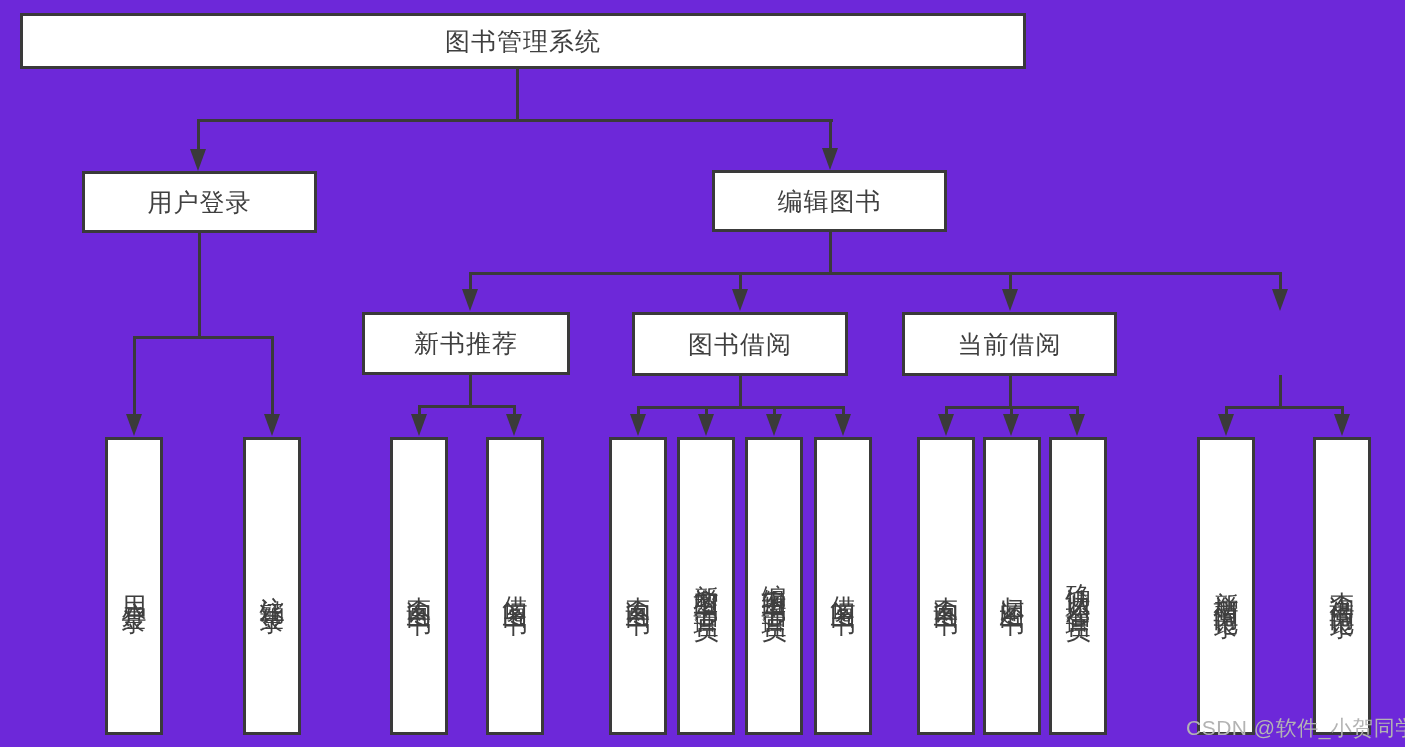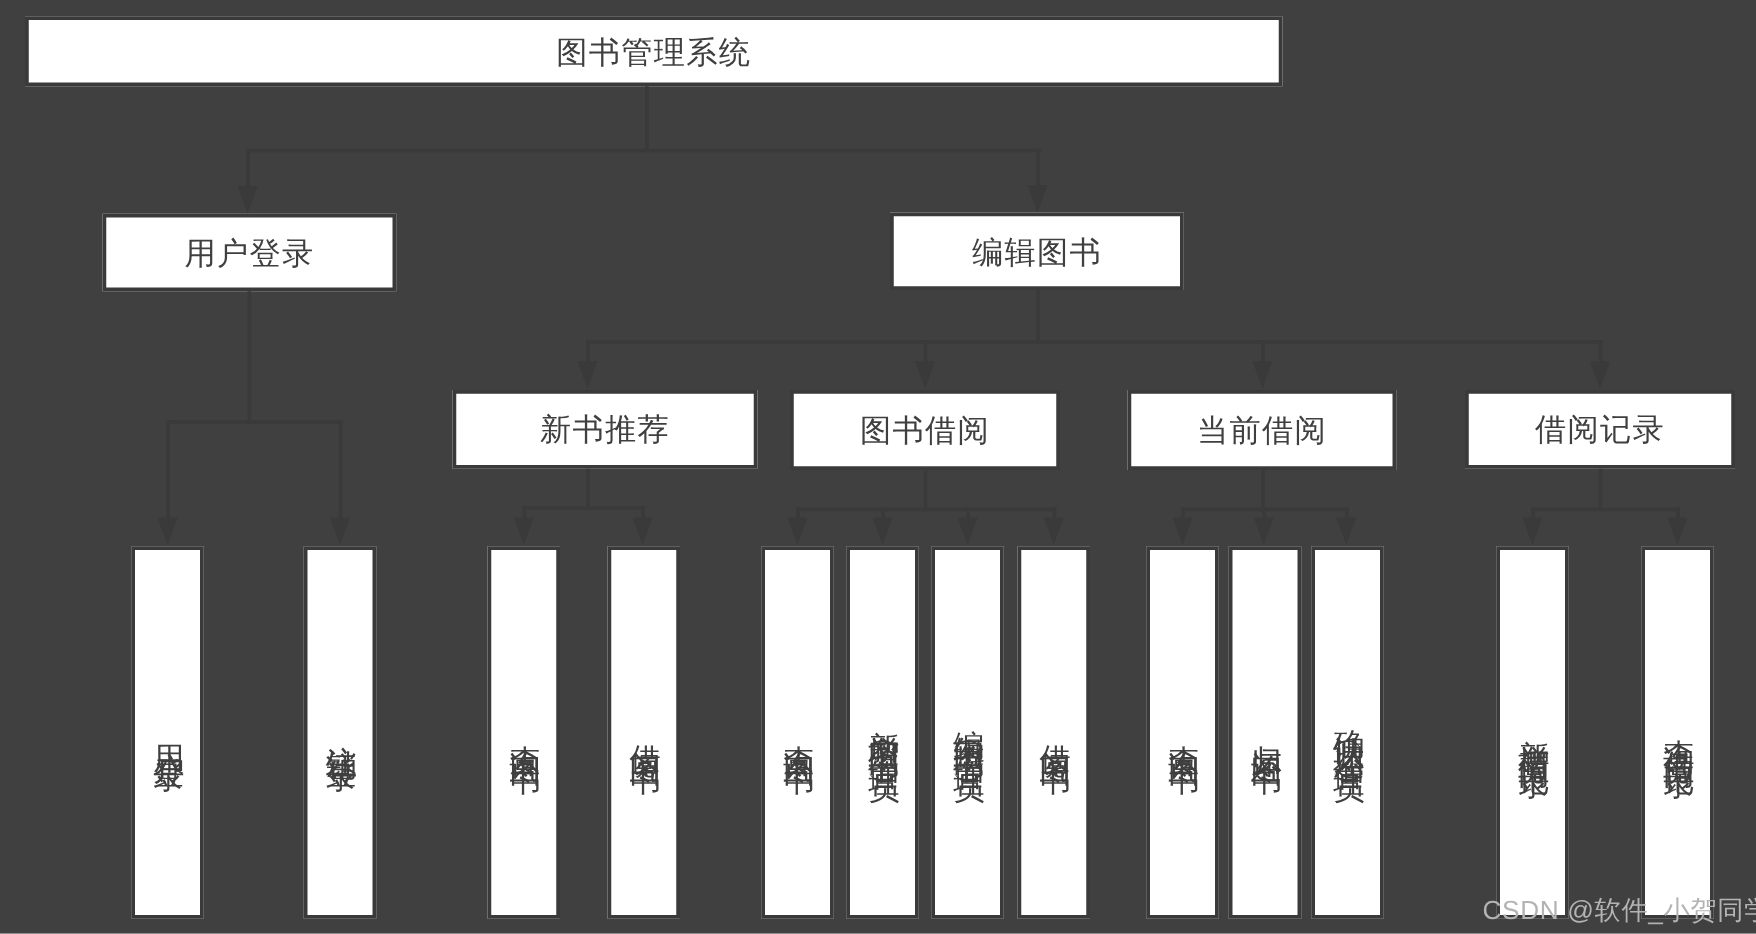--- a/index.html
+++ b/index.html
@@ -1,19 +1,19 @@
 <!DOCTYPE html>
 <html><head>
 <meta charset="utf-8">
 <style>
   html,body{margin:0;padding:0;background:#ffffff;}
   #canvas{
     position:relative;
     width:1405px;height:747px;
-    background:#404040;
+    background:#6d28d9;
     font-family:"Liberation Sans", sans-serif;
     overflow:hidden;
   }
   .box{
     position:absolute;
     box-sizing:border-box;
     border:3px solid #3a3a3a;
     background:#ffffff;
     display:flex;
     align-items:center;
@@ -86,31 +86,28 @@
   <div class="hline" style="left:469px;top:272px;width:813px"></div>
   <div class="vline" style="left:469px;top:272px;height:20px"></div>
   <div class="arrowhead" style="left:462px;top:289px"></div>
   <div class="vline" style="left:739px;top:272px;height:20px"></div>
   <div class="arrowhead" style="left:732px;top:289px"></div>
   <div class="vline" style="left:1009px;top:272px;height:20px"></div>
   <div class="arrowhead" style="left:1002px;top:289px"></div>
   <div class="vline" style="left:1279px;top:272px;height:20px"></div>
   <div class="arrowhead" style="left:1272px;top:289px"></div>
 
-  <div class="box" style="left:362px;top:312px;width:244px;height:63px">
+  <div class="box" style="left:362px;top:312px;width:208px;height:63px">
     <span class="hlabel">新书推荐</span>
   </div>
   <div class="box" style="left:902px;top:312px;width:215px;height:64px">
     <span class="hlabel">当前借阅</span>
   </div>
   <div class="box" style="left:632px;top:312px;width:216px;height:64px">
     <span class="hlabel">图书借阅</span>
-  </div>
-  <div class="box" style="left:1172px;top:312px;width:216px;height:63px">
-    <span class="hlabel">借阅记录</span>
   </div>
 
   <div class="vline" style="left:469px;top:375px;height:33px"></div>
   <div class="hline" style="left:418px;top:405px;width:98px"></div>
   <div class="vline" style="left:418px;top:405px;height:12px"></div>
   <div class="arrowhead" style="left:411px;top:414px"></div>
   <div class="vline" style="left:513px;top:405px;height:12px"></div>
   <div class="arrowhead" style="left:506px;top:414px"></div>
 
   <div class="vline" style="left:739px;top:376px;height:33px"></div>

